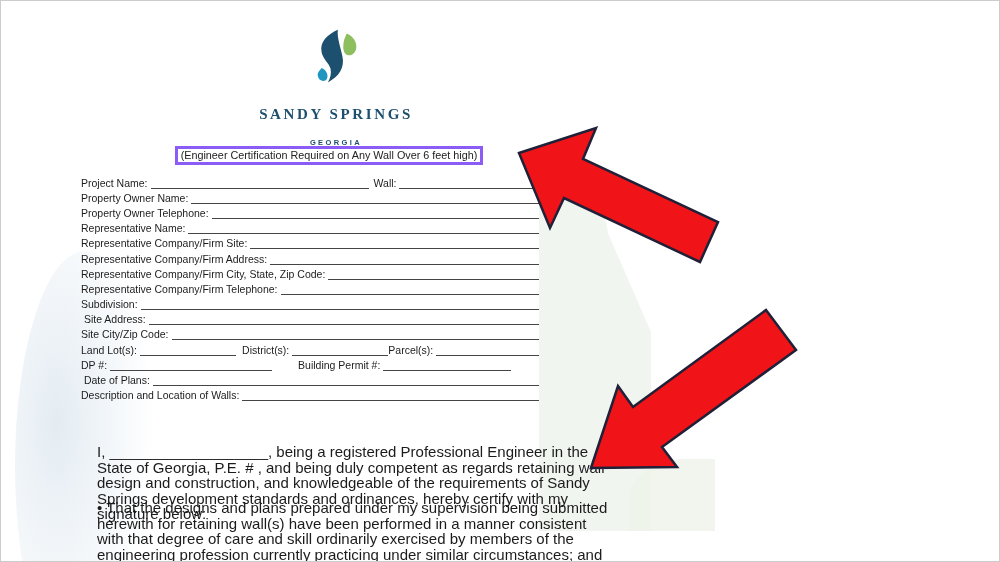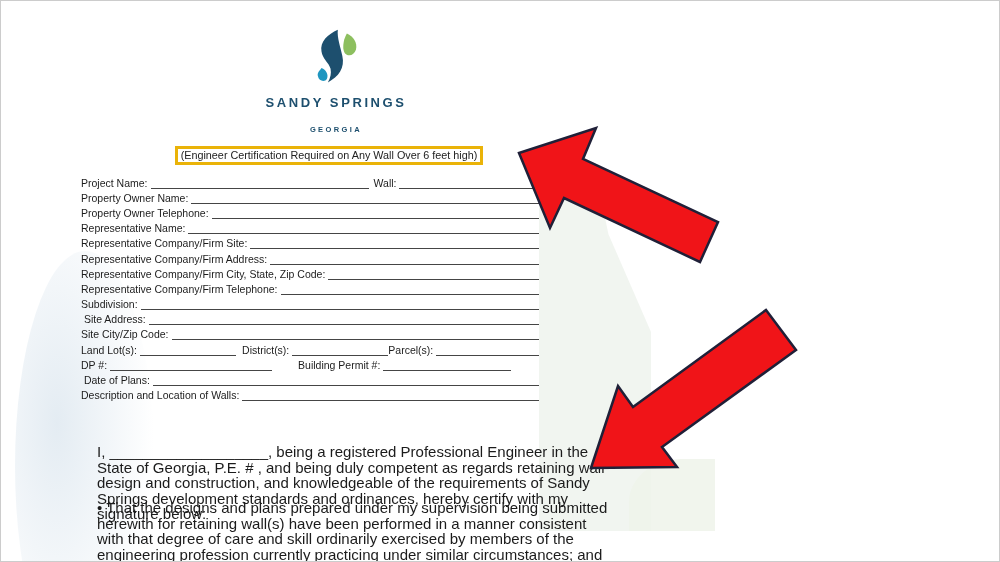--- a/index.html
+++ b/index.html
@@ -12,28 +12,28 @@
   .wm-left{left:14px;top:250px;width:140px;height:430px;border-radius:50%;
     background:radial-gradient(ellipse at 30% 40%, rgba(205,220,232,0.55), rgba(205,220,232,0) 70%);}
   .wm-right{left:538px;top:168px;width:112px;height:362px;background:#f0f4ee;
     clip-path:polygon(0 0,50% 0,62% 18%,100% 45%,100% 100%,0 100%);opacity:.9;}
   .wm-corner{left:628px;top:458px;width:86px;height:72px;background:#eef3ea;
     border-radius:60% 0 0 0;opacity:.85;}
 
   
   .logo-block{position:absolute;left:232px;top:24px;width:206px;text-align:center;}
   .logo-mark{display:block;margin:0 auto;width:58px;height:64px;}
-  .logo-city{margin-top:6px;font-size:13px;font-weight:bold;letter-spacing:2.6px;color:#1d4f6e;}
+  .logo-city{margin-top:17px;font-size:15px;font-weight:bold;letter-spacing:2.6px;color:#1d4f6e;font-family:Liberation Serif, serif;}
   .logo-state{margin-top:15px;font-size:7.5px;font-weight:bold;letter-spacing:2.4px;color:#1d4f6e;}
 
   
   .title{position:absolute;left:78px;top:129px;width:514px;text-align:center;
     font-size:11px;font-weight:bold;color:#111;letter-spacing:.2px;}
   .subtitle-wrap{position:absolute;left:78px;top:144px;width:500px;text-align:center;}
-  .subtitle-box{display:inline-block;border:3px solid #eab308;padding:0 3px 1px 3px;
+  .subtitle-box{display:inline-block;border:3px solid #8b5cf6;padding:0 3px 1px 3px;
     font-size:10.8px;color:#222;background:transparent;}
 
   
   .form{position:absolute;left:80px;top:174px;width:458px;}
   .frow{display:flex;align-items:center;height:15.2px;font-size:10.5px;white-space:pre;}
   .lbl{flex:none;padding-right:3px;}
   .blank{flex:none;border-bottom:1.2px solid #454545;height:11px;}
   .bfill{flex:1;}
   .sp{flex:none;}
 

